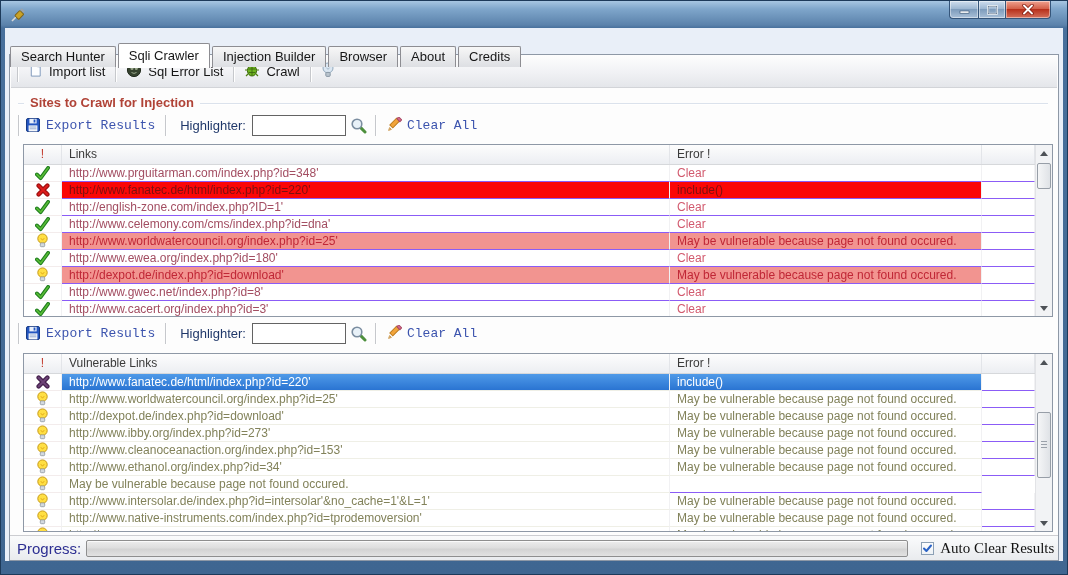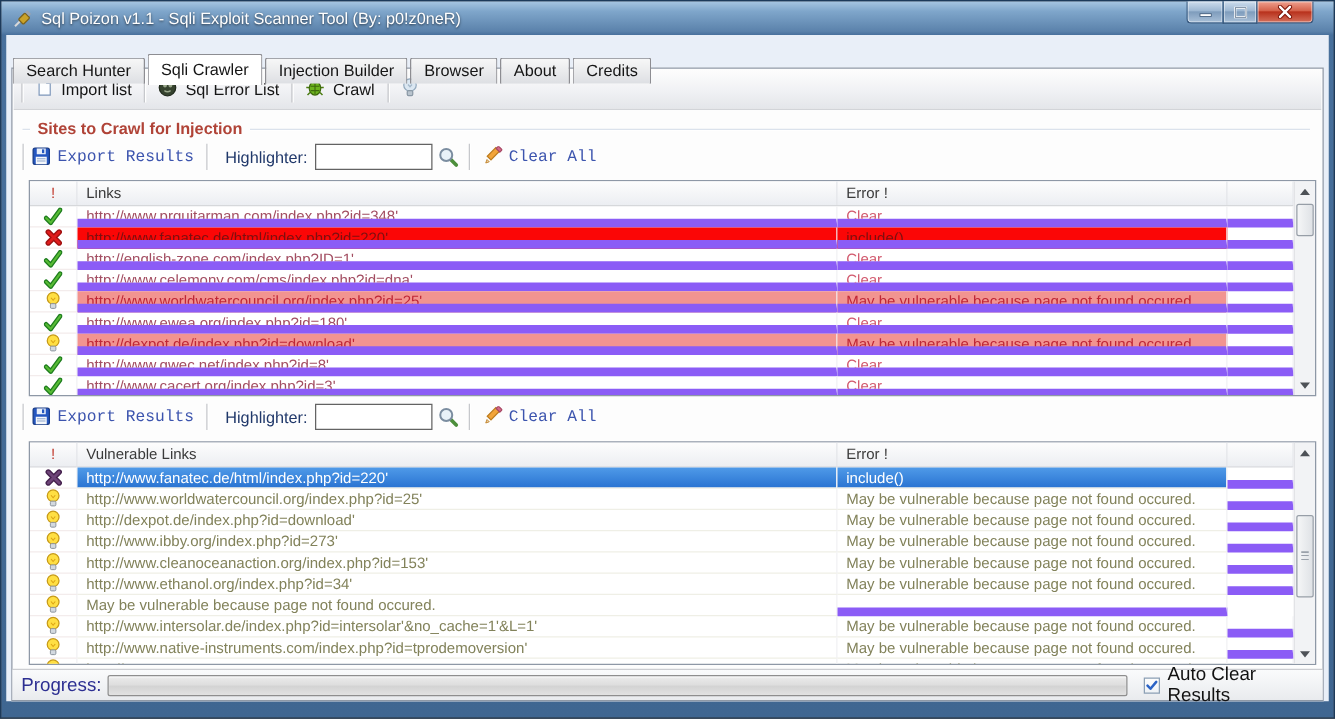--- a/index.html
+++ b/index.html
@@ -47,21 +47,21 @@
   
   .gridtable{position:absolute;left:13px;width:1030px;border:1px solid #8e98a6;background:#fff;overflow:hidden;}
   .gridtable.t1{top:89px;height:173px;}
   .gridtable.t2{top:298px;height:179px;}
   .tscroll-pad{position:absolute;left:0;right:17px;top:0;bottom:0;overflow:hidden;}
   .thead{height:20px;display:grid;grid-template-columns:38px 608px 312px 1fr;
     background:linear-gradient(180deg,#fdfdfd,#eceef2);border-bottom:1px solid #d6d8db;font-size:12px;color:#3a3a3a;}
   .hc{line-height:19px;padding-left:7px;border-right:1px solid #e3e5e9;overflow:hidden;white-space:nowrap;}
   .hc.flag{color:#c23b2e;text-align:center;padding-left:0;}
   .trow{height:17px;display:grid;grid-template-columns:38px 608px 312px 1fr;font-size:12px;line-height:16px;cursor:default;}
-  .cell{padding-left:7px;border-right:1px solid #f1f1f3;border-bottom:7px solid #8b5cf6;white-space:nowrap;overflow:hidden;}
+  .cell{padding-left:7px;border-right:1px solid #f1f1f3;border-bottom:1px solid #8b5cf6;white-space:nowrap;overflow:hidden;}
   .flagcell{display:flex;align-items:center;justify-content:center;border-right:1px solid #f1f1f3;border-bottom:1px solid #f3ecec;}
   .t1 .cell.link{color:#a34e62;} .t1 .cell.err{color:#d25a6e;}
   .t2 .cell.link,.t2 .cell.err{color:#82825a;border-bottom:1px solid #efefe6;}
   .trow.warning .cell.link,.trow.warning .cell.err{background:#f29490;color:#c02736;}
   .trow.error .cell.link,.trow.error .cell.err{background:#fb0606;color:#7c1010;}
   .trow.selected .cell.link,.trow.selected .cell.err{
     background:linear-gradient(180deg,#4f9ae8,#2a74d2);color:#fff;}
   
   .vscroll{position:absolute;top:0;right:0;bottom:0;width:17px;background:#f2f3f5;border-left:1px solid #e2e3e6;}
   .sb-btn{position:absolute;left:0;right:0;height:16px;display:flex;align-items:center;justify-content:center;}
@@ -73,39 +73,38 @@
   .t1 .sb-thumb{top:18px;height:26px;}
   .t2 .sb-thumb{top:58px;height:66px;}
   .t2 .sb-thumb::after{content:"";position:absolute;left:3px;right:3px;top:28px;height:8px;
     background:repeating-linear-gradient(180deg,#9aa1aa 0 1px,transparent 1px 3px);}
   
   .statusbar{position:absolute;left:0;right:0;bottom:0;height:25px;display:flex;align-items:center;
     background:linear-gradient(180deg,#fafbfc,#e9ebee);border-top:1px solid #cccdd1;font-size:15px;}
   .progress-label{color:#2d2f92;margin-left:7px;white-space:nowrap;}
   .progressbar{width:822px;height:17px;margin-left:5px;border:1px solid #8e8e8e;border-radius:2px;
     background:linear-gradient(180deg,#ececec,#dedede 45%,#d3d3d3 55%,#e2e2e2);box-shadow:inset 0 1px 1px rgba(255,255,255,.8);}
-  .auto-clear{display:flex;align-items:center;margin-left:13px;gap:6px;color:#111;}
+  .auto-clear{display:flex;align-items:center;margin-left:13px;gap:6px;color:#111;font-family:Liberation Serif, serif;}
   .checkbox{width:13px;height:13px;border:1px solid #8ca0b5;background:linear-gradient(180deg,#fdfdfd,#eef2f6);
     display:flex;align-items:center;justify-content:center;}
   .fi{display:inline-flex;}
 </style>
 </head>
 <body>
 
 <div class="window">
 
   <div class="titlebar">
     <span class="title-icon">
       <svg width="17" height="17" viewBox="0 0 17 17">
         <path d="M2 15 L6 11" stroke="#d9d9d9" stroke-width="1.6"></path>
         <rect x="6.5" y="5.2" width="5.6" height="7.4" rx="1" transform="rotate(45 9.3 8.9)" fill="#c9a227" stroke="#7d631c"></rect>
         <path d="M11 3 L14 6" stroke="#9aa4ae" stroke-width="2.4"></path>
       </svg>
     </span>
-    <span class="title-text">Sql Poizon v1.1 - Sqli Exploit Scanner Tool (By: p0!z0neR)</span>
     <div class="winbtns">
       <div class="wbtn min">
         <svg width="11" height="9" viewBox="0 0 11 9">
             <rect x="1" y="6" width="9" height="2.2" fill="#fff" stroke="#2d4a6b" stroke-width="0.6"></rect>
           </svg>
       </div>
       <div class="wbtn max">
         <svg width="11" height="10" viewBox="0 0 11 10">
             <rect x="1.2" y="1.2" width="8.6" height="7.6" fill="none" stroke="#fff" stroke-width="1.8"></rect>
             <rect x="1.2" y="1.2" width="8.6" height="7.6" fill="none" stroke="#2d4a6b" stroke-width="0.5"></rect>

